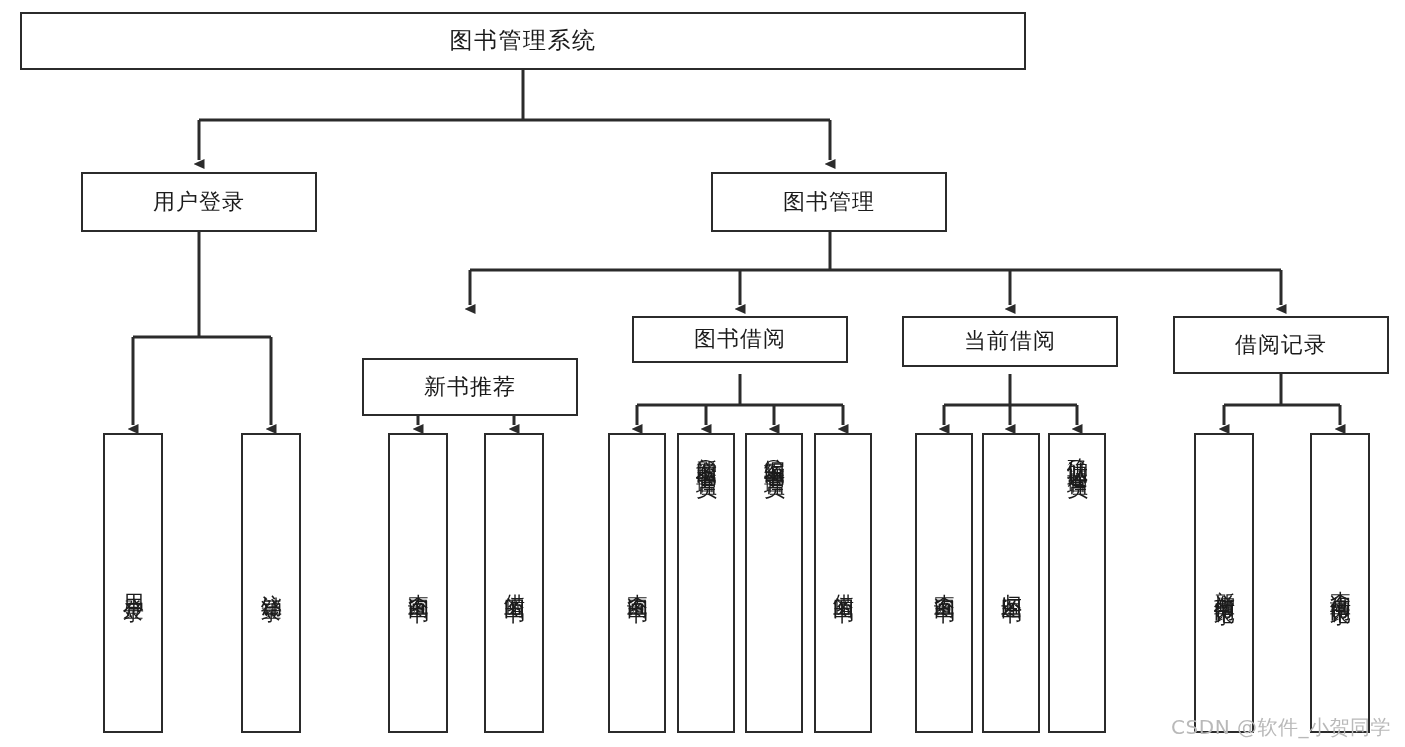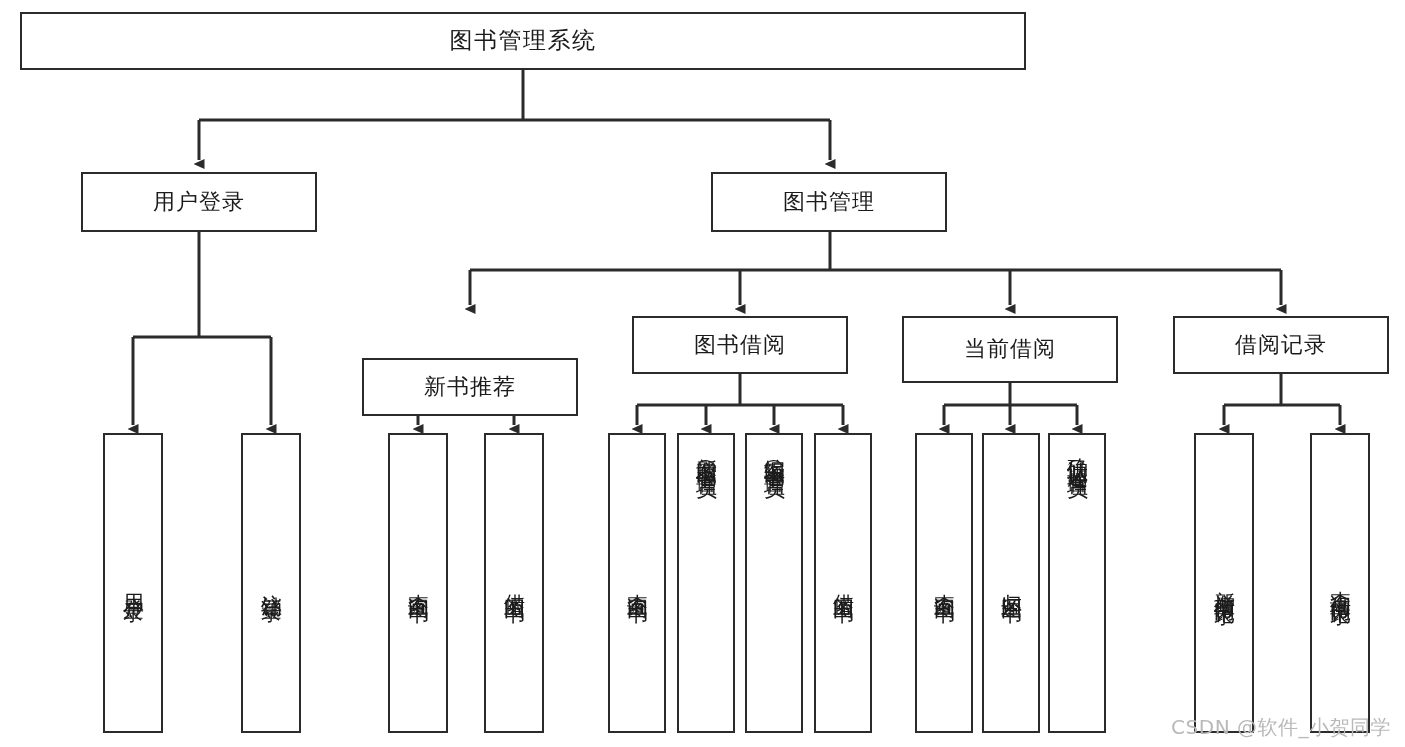--- a/index.html
+++ b/index.html
@@ -139,24 +139,24 @@
   <div class="node node-h" style="left:81px; top:172px; width:236px; height:60px;">
     <span class="node-label">用户登录</span>
   </div>
   <div class="node node-h" style="left:711px; top:172px; width:236px; height:60px;justify-content:center;">
     <span class="node-label">图书管理</span>
   </div>
 
   <div class="node node-h" style="left:362px; top:316px; width:216px; height:58px;margin-top:42px;">
     <span class="node-label">新书推荐</span>
   </div>
-  <div class="node node-h" style="left:632px; top:316px; width:216px; height:58px;align-items:center;">
+  <div class="node node-h" style="left:632px; top:316px; width:216px; height:47px;align-items:center;">
     <span class="node-label">图书借阅</span>
   </div>
-  <div class="node node-h" style="left:902px; top:316px; width:216px; height:67px;">
+  <div class="node node-h" style="left:902px; top:316px; width:216px; height:51px;">
     <span class="node-label">当前借阅</span>
   </div>
   <div class="node node-h" style="left:1173px; top:316px; width:216px; height:58px;">
     <span class="node-label">借阅记录</span>
   </div>
 
   <div class="node node-v vc" style="left:103px; top:433px; width:60px; height:300px;">
     <span class="node-label">用户登录</span>
   </div>
   <div class="node node-v vc" style="left:241px; top:433px; width:60px; height:300px;">

